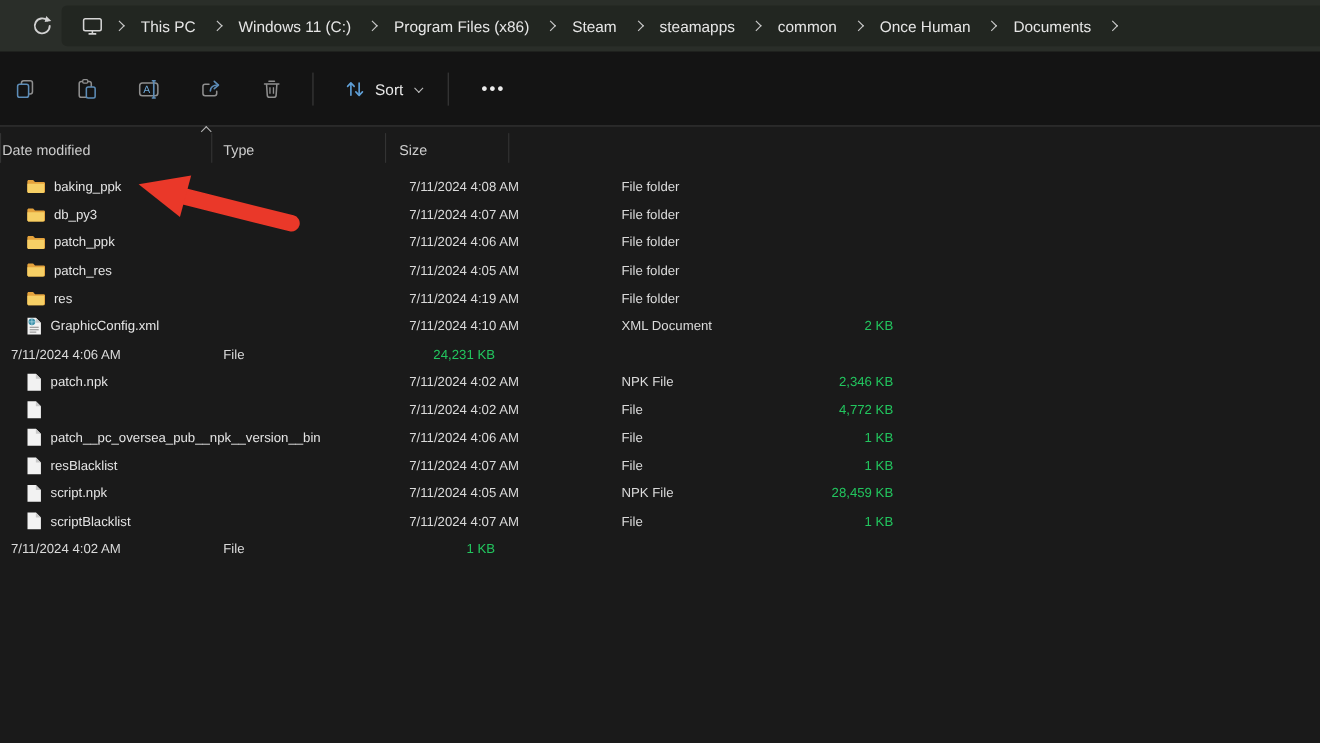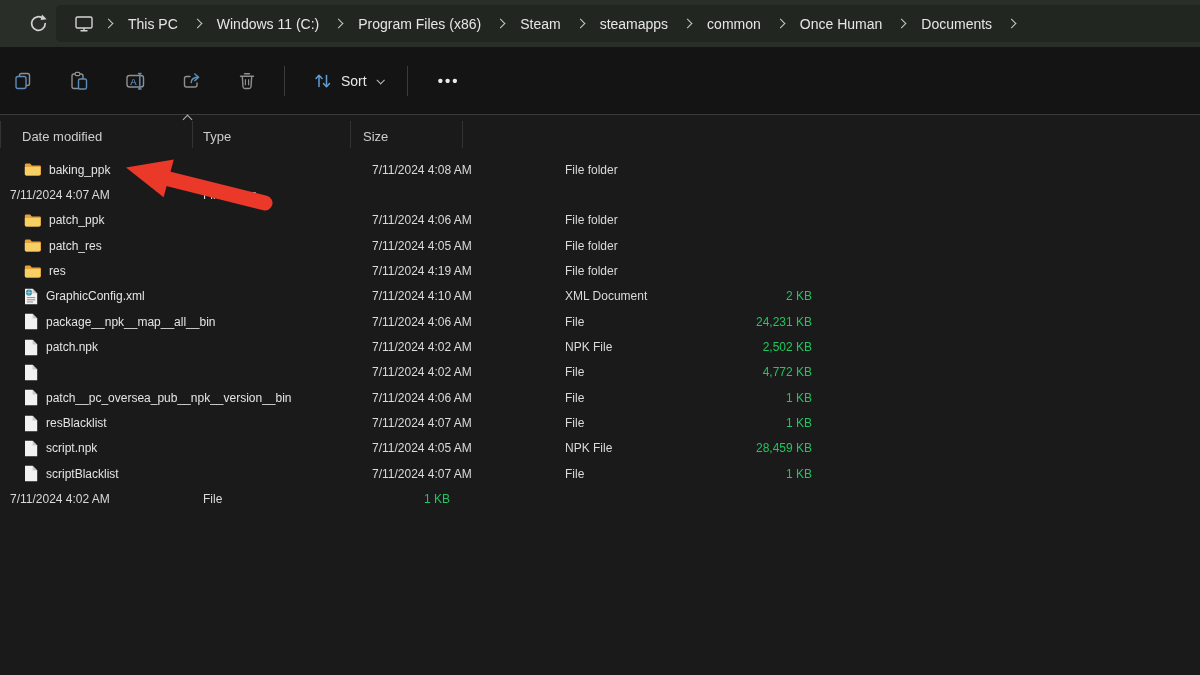--- a/index.html
+++ b/index.html
@@ -54,21 +54,21 @@
   }
   .dots{color:#eaeaea;font-size:15px;letter-spacing:2px;font-weight:bold;line-height:0;}
   
   .header-row{
     position:absolute;top:116px;left:0;right:0;height:40px;
     display:flex;color:#cdcdcd;font-size:13px;
   }
   .hcol{position:relative;display:flex;align-items:center;box-sizing:border-box;}
   .hcol .vline{position:absolute;left:0;top:5px;height:27px;width:1px;background:#333333;}
   .h-name{width:362px;padding-left:24px;}
-  .h-date{width:192px;padding-left:22px;}
+  .h-date{width:192px;padding-left:2px;}
   .h-type{width:158px;padding-left:11px;}
   .h-size{width:112px;padding-left:13px;}
   .h-extra{flex:1;}
   .sort-caret{
     position:absolute;left:184px;top:0px;width:6px;height:6px;
     border-left:1.5px solid #b5b5b5;border-top:1.5px solid #b5b5b5;
     transform:rotate(45deg);
   }
   
   .file-list{position:absolute;top:157px;left:0;right:0;}
@@ -233,20 +233,31 @@
     </svg>
   </span>
         </span>
       <span class="fname">baking_ppk</span>
     </div>
     <div class="cell date">7/11/2024 4:08 AM</div>
     <div class="cell type">File folder</div>
     <div class="cell size"></div>
   </div>
     <div class="row">
+    <div class="cell name">
+      <span class="icon-slot">
+          <span style="display:flex;">
+    <svg width="17" height="15" viewBox="0 0 20 16">
+      <path d="M1 2.6 C1 1.7 1.7 1 2.6 1 h4.6 l2 2.2 h9.2 c.9 0 1.6.7 1.6 1.6 v8.6 c0 .9-.7 1.6-1.6 1.6 H2.6 C1.7 15 1 14.3 1 13.4 Z" style="fill:var(--folder-back,#e4a23c)"></path>
+      <path d="M1 5 h18 v8.4 c0 .9-.7 1.6-1.6 1.6 H2.6 C1.7 15 1 14.3 1 13.4 Z" style="fill:var(--folder-front,#f6cf65)"></path>
+    </svg>
+  </span>
+        </span>
+      <span class="fname">db_py3</span>
+    </div>
     <div class="cell date">7/11/2024 4:07 AM</div>
     <div class="cell type">File folder</div>
     <div class="cell size"></div>
   </div>
     <div class="row">
     <div class="cell name">
       <span class="icon-slot">
           <span style="display:flex;">
     <svg width="17" height="15" viewBox="0 0 20 16">
       <path d="M1 2.6 C1 1.7 1.7 1 2.6 1 h4.6 l2 2.2 h9.2 c.9 0 1.6.7 1.6 1.6 v8.6 c0 .9-.7 1.6-1.6 1.6 H2.6 C1.7 15 1 14.3 1 13.4 Z" style="fill:var(--folder-back,#e4a23c)"></path>
@@ -307,50 +318,39 @@
     </svg>
   </span>
         </span>
       <span class="fname">GraphicConfig.xml</span>
     </div>
     <div class="cell date">7/11/2024 4:10 AM</div>
     <div class="cell type">XML Document</div>
     <div class="cell size">2 KB</div>
   </div>
     <div class="row">
-    <div class="cell name">
-      <span class="icon-slot">
-          <span style="display:flex;">
-    <svg width="14" height="17" viewBox="0 0 14 17">
-      <path d="M1 .8 h7.6 L13.2 5.4 V16.2 H1 Z" fill="#f2f2f2"></path>
-      <path d="M8.6 .8 L13.2 5.4 H8.6 Z" fill="#c9c9c9"></path>
-    </svg>
-  </span>
-        </span>
-      <span class="fname">package__npk__map__all__bin</span>
-    </div>
     <div class="cell date">7/11/2024 4:06 AM</div>
     <div class="cell type">File</div>
     <div class="cell size">24,231 KB</div>
   </div>
     <div class="row">
     <div class="cell name">
       <span class="icon-slot">
           <span style="display:flex;">
     <svg width="14" height="17" viewBox="0 0 14 17">
       <path d="M1 .8 h7.6 L13.2 5.4 V16.2 H1 Z" fill="#f2f2f2"></path>
       <path d="M8.6 .8 L13.2 5.4 H8.6 Z" fill="#c9c9c9"></path>
     </svg>
   </span>
         </span>
       <span class="fname">patch.npk</span>
     </div>
     <div class="cell date">7/11/2024 4:02 AM</div>
     <div class="cell type">NPK File</div>
-    <div class="cell size">2,502 KB</div>
+    <div class="cell size">2,346 KB</div>
   </div>
     <div class="row">
     <div class="cell name">
       <span class="icon-slot">
           <span style="display:flex;">
     <svg width="14" height="17" viewBox="0 0 14 17">
       <path d="M1 .8 h7.6 L13.2 5.4 V16.2 H1 Z" fill="#f2f2f2"></path>
       <path d="M8.6 .8 L13.2 5.4 H8.6 Z" fill="#c9c9c9"></path>
     </svg>
   </span>

